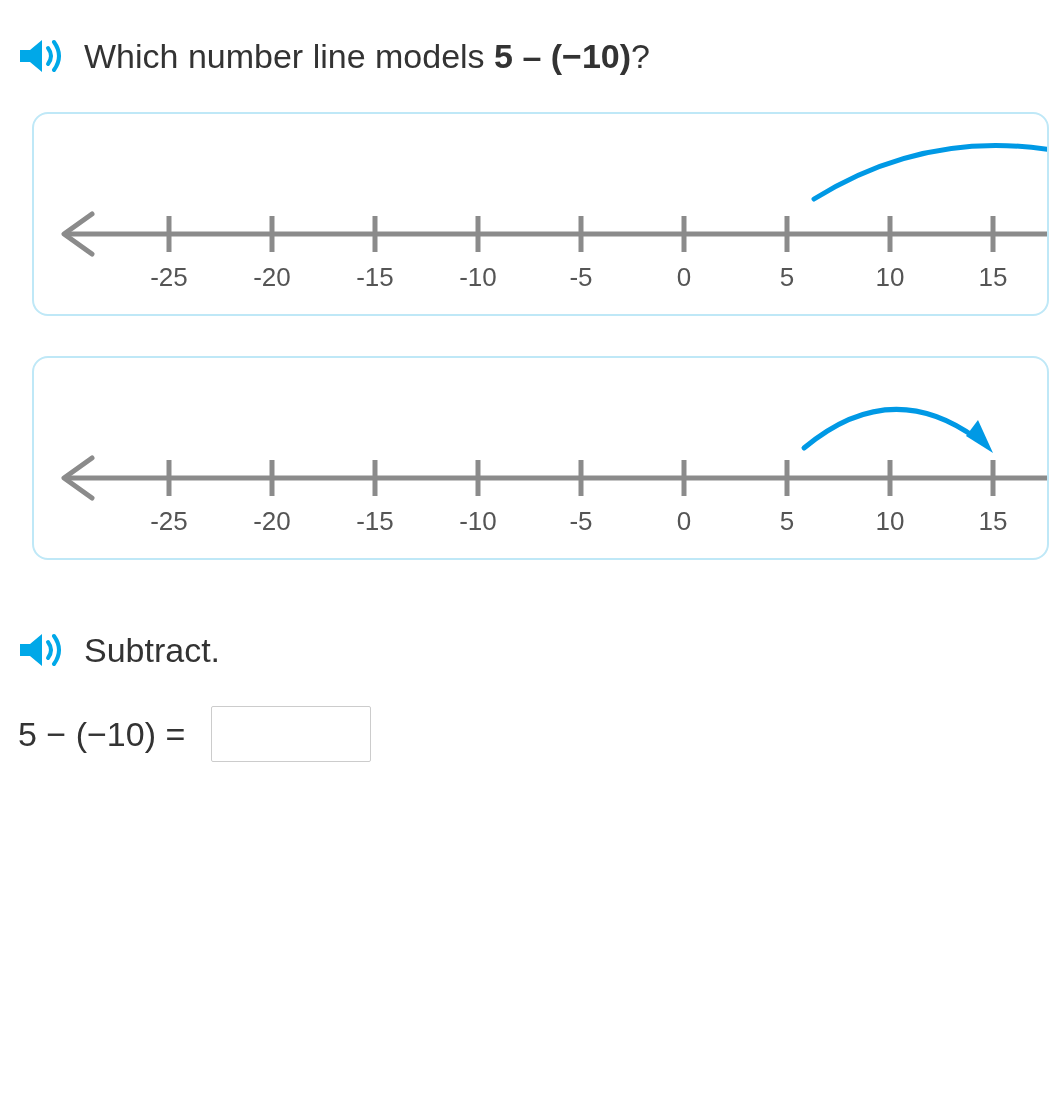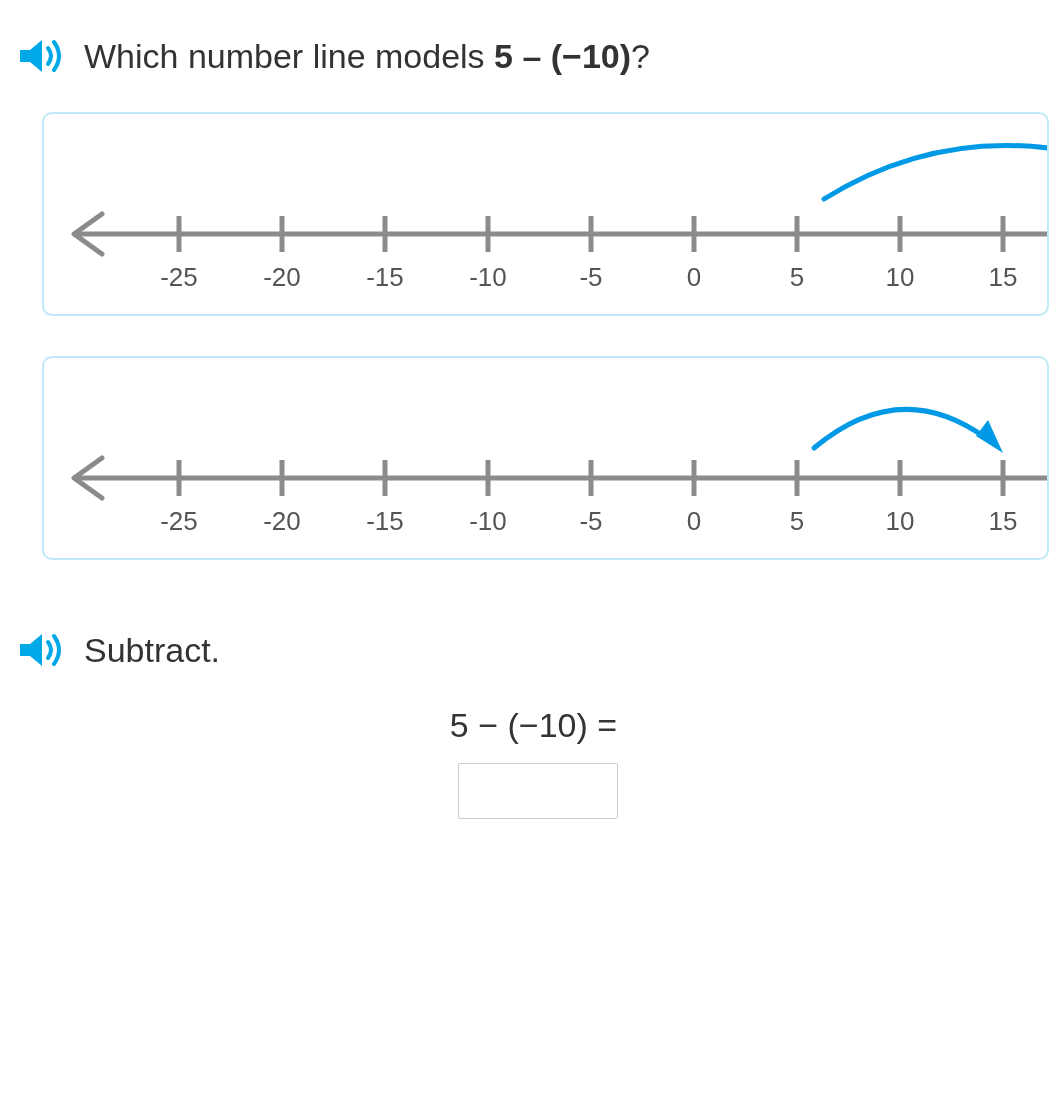--- a/index.html
+++ b/index.html
@@ -2,23 +2,23 @@
 <html><head>
 <meta charset="utf-8">
 <style>
   html,body{margin:0;padding:0;background:#fff;font-family:Verdana,Geneva,sans-serif;color:#333;}
   .page{width:1049px;box-sizing:border-box;padding:36px 0 0 18px;}
   .prompt-row{display:flex;align-items:center;gap:18px;margin-bottom:36px;}
   .speaker{width:48px;height:40px;position:relative;flex:none;cursor:pointer;}
   .speaker svg{width:48px;height:40px;display:block;}
   .prompt-text{font-size:34px;color:#333;letter-spacing:0;}
   .prompt-text b{font-weight:700;}
-  .choice{border:2px solid #bfe8f7;border-radius:10px;margin:0 0 40px 24px;height:200px;position:relative;overflow:hidden;cursor:pointer;}
+  .choice{border:2px solid #bfe8f7;border-radius:16px;margin:0 0 40px 14px;height:200px;position:relative;overflow:hidden;cursor:pointer;}
   .choice svg{position:absolute;left:0;top:0;}
-  .eq-row{display:flex;align-items:center;gap:18px;margin:18px 0 0 0;flex-direction:column;}
+  .eq-row{display:flex;align-items:center;gap:18px;margin:18px 0 0 0;}
   .eq-text{font-size:34px;color:#333;}
   .answer-input{width:160px;height:56px;font-size:30px;border:1px solid #ccc;border-radius:2px;padding:0 8px;box-sizing:border-box;margin-left:8px;}
   .subtract-row{margin-top:70px;}
   .tick-label{font:26px Verdana,Geneva,sans-serif;fill:#555;text-anchor:middle;}
 </style>
 </head>
 <body>
 
 <div class="page">
 

